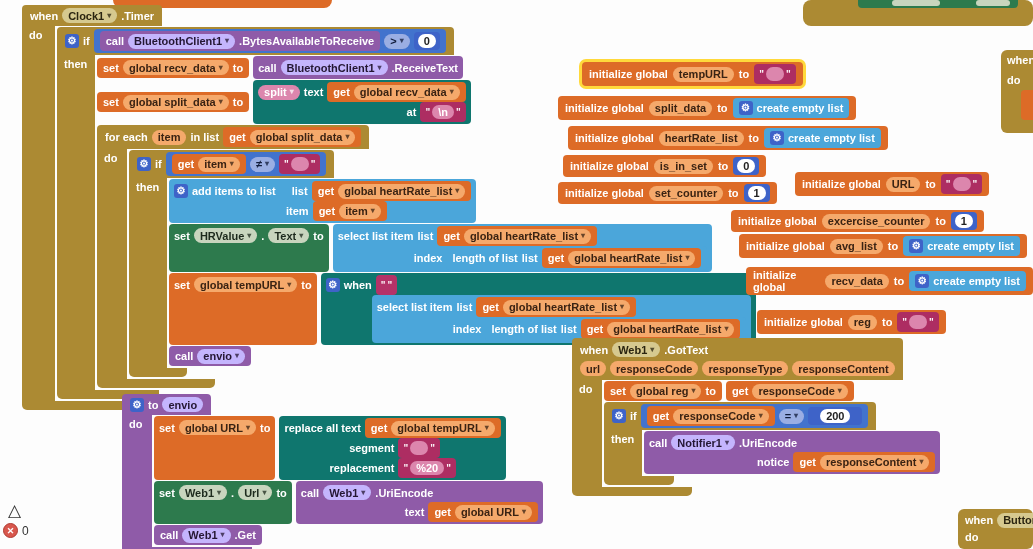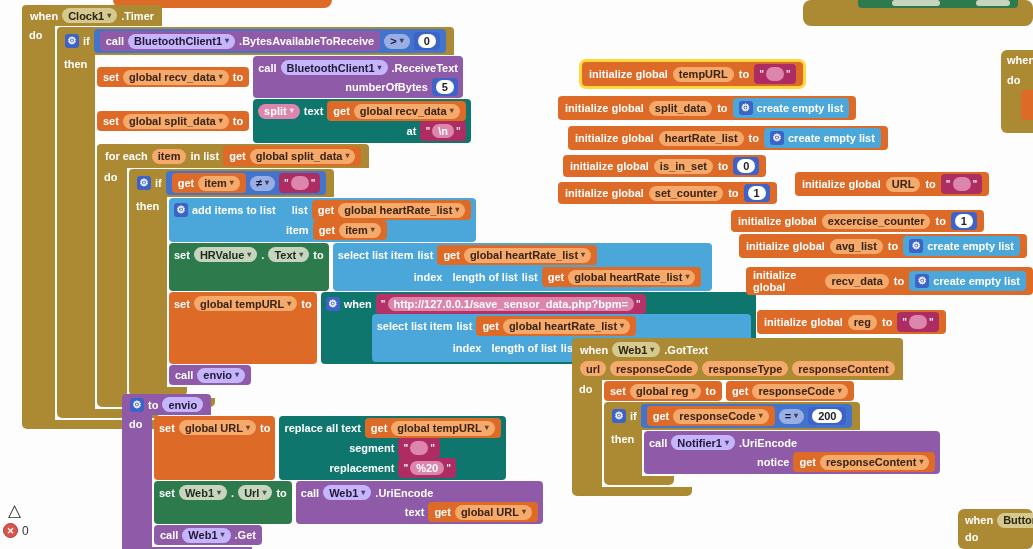--- a/index.html
+++ b/index.html
@@ -121,26 +121,20 @@
               </span>
               <span class="col purple">
                 <span class="row">
                   <span>call</span>
                   <span class="pill lav">
                       <span>BluetoothClient1</span>
                       <span class="dd">▾</span>
                     </span>
                   <span>.ReceiveText</span>
                 </span>
-                <span class="row r">
-                  <span>numberOfBytes</span>
-                  <span class="blk mblue" style="padding:1px 4px;min-height:18px">
-                      <span class="field">5</span>
-                    </span>
-                </span>
               </span>
             </div>
 
             <div class="row">
               <span class="blk orange">
                 <span>set</span>
                 <span class="pill">
                     <span>global split_data</span>
                     <span class="dd">▾</span>
                   </span>
@@ -303,21 +297,20 @@
                               <span>to</span>
                             </span>
                             <span class="fill"></span>
                           </span>
                           <span class="col mag">
                             <span class="row">
                               <span class="gear">⚙</span>
                               <span>when</span>
                               <span class="str" style="background:#B53268">
                                   <span class="q">"</span>
-                                  <span class="strpill">http://127.0.0.1/save_sensor_data.php?bpm=</span>
                                   <span class="q">"</span>
                                 </span>
                             </span>
                             <span class="row" style="padding-left:46px">
                               <span class="col lblue">
                                 <span class="row">
                                   <span>select list item</span>
                                   <span>list</span>
                                   <span class="blk orange">
                                     <span>get</span>
@@ -519,21 +512,21 @@
               <span>get</span>
               <span class="pill">
                   <span>responseCode</span>
                   <span class="dd">▾</span>
                 </span>
             </span>
             <span class="pill lb">
                 <span>=</span>
                 <span class="dd">▾</span>
               </span>
-            <span class="blk mblue" style="padding:1px 4px;min-height:18px">
+            <span class="blk mblue" style="padding:1px 12px;min-height:18px">
                 <span class="field">200</span>
               </span>
           </span>
         </div>
         <div class="cbody">
           <div class="cspine gold" style="min-width:38px">
             <span>then</span>
           </div>
           <div class="ccontent">
             <span class="col purple">

